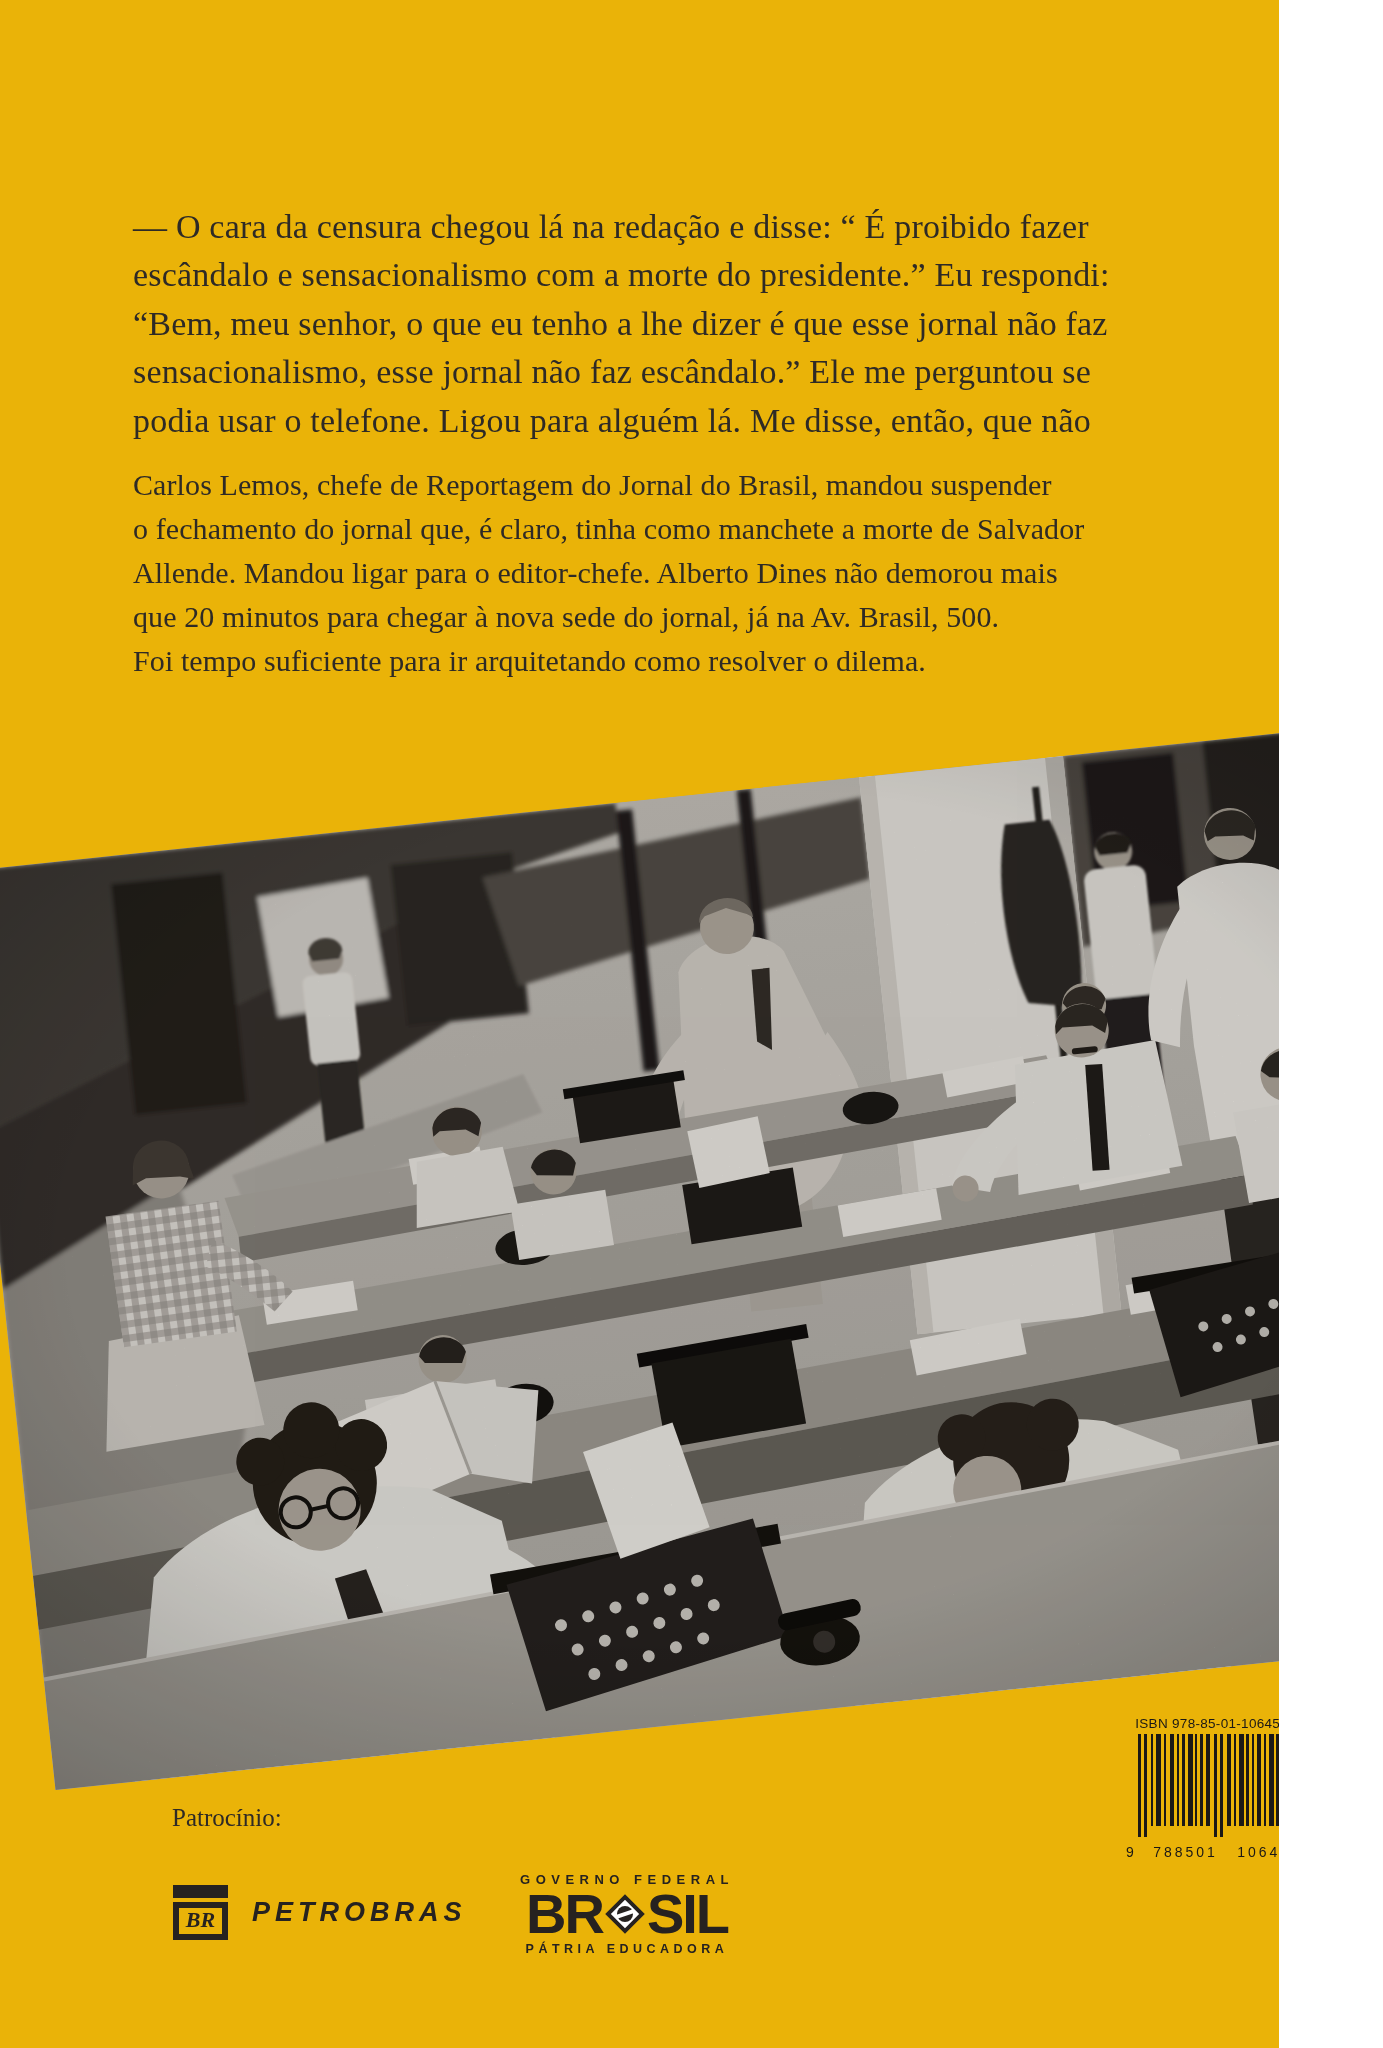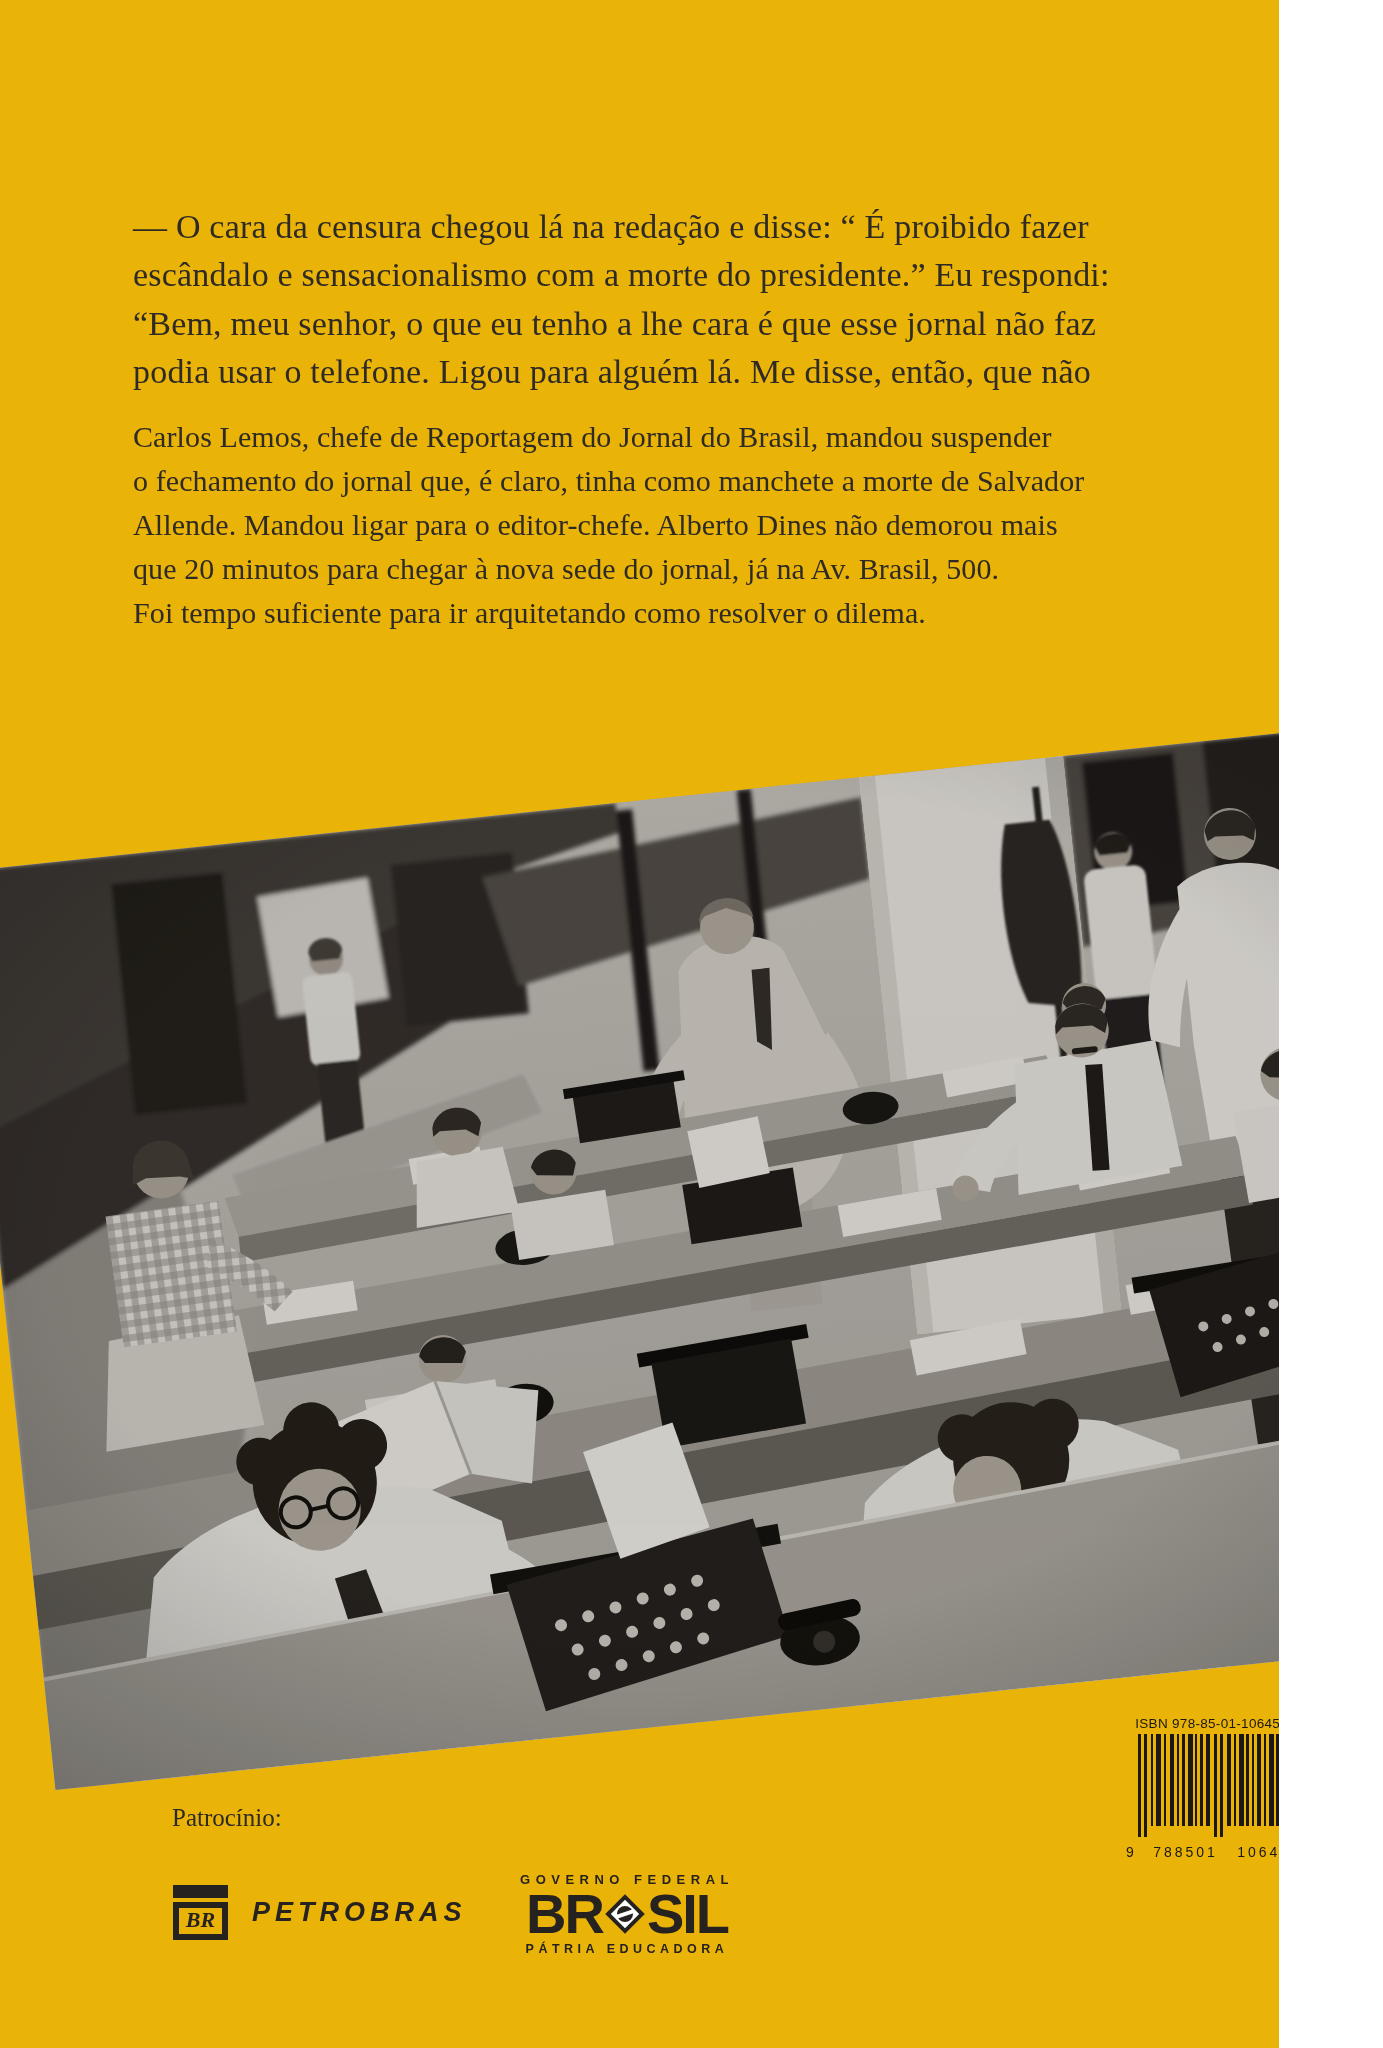--- a/index.html
+++ b/index.html
@@ -50,21 +50,22 @@
 </style>
 </head>
 <body>
 
 <div id="page">
 
   <div class="textblock">
     <div class="p1">
       <div class="tline">— O cara da censura chegou lá na redação e disse: “ É proibido fazer</div>
       <div class="tline">escândalo e sensacionalismo com a morte do presidente.” Eu respondi:</div>
-      <div class="tline">“Bem, meu senhor, o que eu tenho a lhe cara é que esse jornal não faz</div>
+      <div class="tline">“Bem, meu senhor, o que eu tenho a lhe dizer é que esse jornal não faz</div>
+      <div class="tline">sensacionalismo, esse jornal não faz escândalo.” Ele me perguntou se</div>
       <div class="tline">podia usar o telefone. Ligou para alguém lá. Me disse, então, que não</div>
     </div>
     <div class="p2">
       <div class="tline"><span>Carlos Lemos, chefe de Reportagem do </span><span class="ital">Jornal do Brasil</span><span>, mandou suspender</span></div>
       <div class="tline">o fechamento do jornal que, é claro, tinha como manchete a morte de Salvador</div>
       <div class="tline">Allende. Mandou ligar para o editor-chefe. Alberto Dines não demorou mais</div>
       <div class="tline">que 20 minutos para chegar à nova sede do jornal, já na Av. Brasil, 500.</div>
       <div class="tline">Foi tempo suficiente para ir arquitetando como resolver o dilema.</div>
     </div>
   </div>

